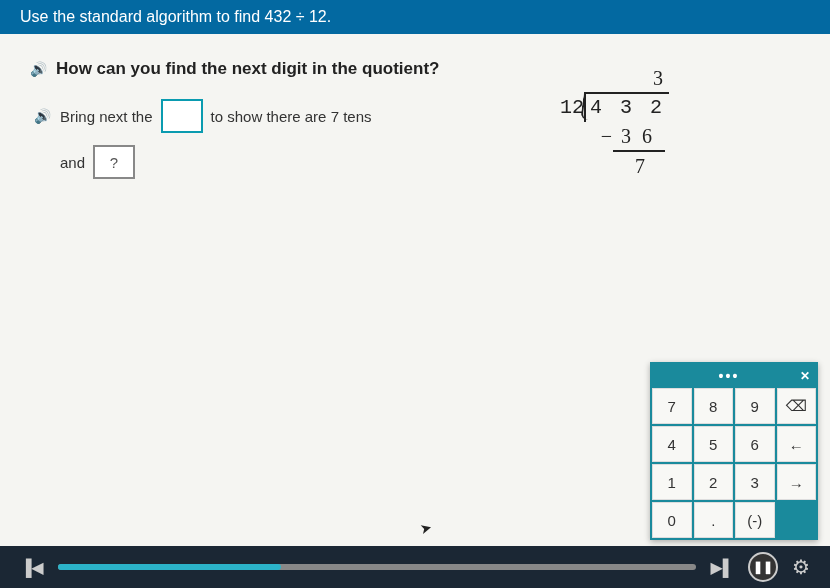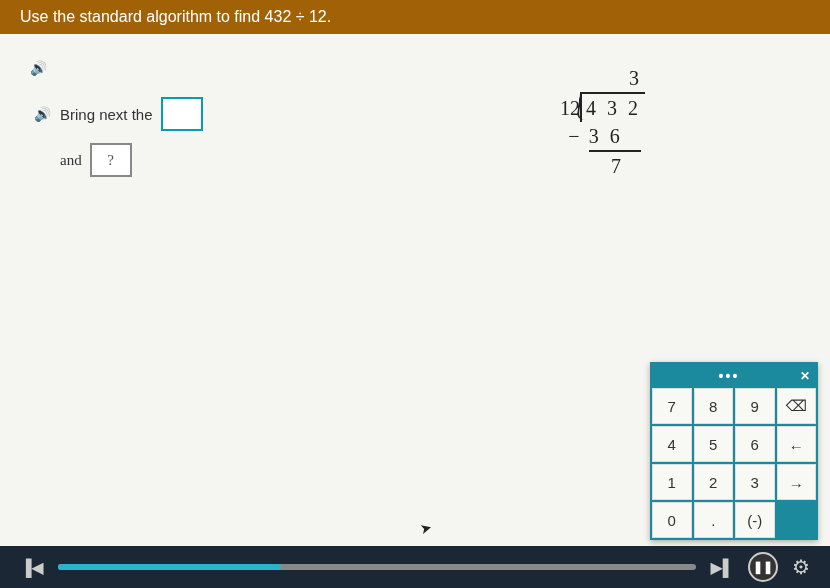--- a/index.html
+++ b/index.html
@@ -5,21 +5,21 @@
     * { margin: 0; padding: 0; box-sizing: border-box; }
     body {
       font-family: Arial, sans-serif;
       width: 830px;
       height: 588px;
       background: #f5f5f2;
       position: relative;
       overflow: hidden;
     }
     .header {
-      background: #a16207;
+      background: #0369a1;
       color: white;
       padding: 8px 20px;
       font-size: 16px;
     }
     .content {
       padding: 25px 30px;
       position: relative;
     }
     .question-row { display: flex; align-items: center; gap: 8px; margin-bottom: 20px; }
     .sound-icon {
@@ -41,42 +41,42 @@
     .division-work {
       position: absolute;
       left: 560px;
       top: 30px;
       font-family: 'Times New Roman', serif;
       font-size: 20px;
       color: #222;
       line-height: 1.4;
     }
     .div-quotient { text-align: right; padding-right: 2px; }
-    .div-line { position: relative; }
+    .div-line { position: relative; font-family: Liberation Mono, monospace; }
     .div-divisor { display: inline-block; }
     .div-dividend {
       display: inline-block;
       border-top: 2px solid #222;
       border-left: 2px solid #222;
       border-top-left-radius: 0;
       padding: 0 4px 0 4px;
       position: relative;
       letter-spacing: 3px;
     }
     .div-dividend::before {
       content: '';
       position: absolute;
       left: -2px; top: -2px;
       width: 6px; height: 28px;
       border-left: 2px solid #222;
       border-radius: 0 0 0 8px;
       transform: skewX(-8deg);
       transform-origin: top;
     }
-    .div-sub { text-align: center; letter-spacing: 3px; padding-right: 14px; }
+    .div-sub { text-align: right; letter-spacing: 3px; padding-right: 14px; }
     .div-minus { display:inline-block; margin-right: 6px; }
     .div-underline { border-top: 2px solid #222; width: 52px; margin-left: auto; margin-right: 4px; }
     .div-result { text-align: right; padding-right: 24px; }
 
     .keypad {
       position: absolute;
       right: 12px;
       bottom: 48px;
       width: 168px;
       background: #1a8a9c;
@@ -156,29 +156,31 @@
 <body>
 
 <div class="header">
   <span>Use the standard algorithm to find 432 ÷ 12.</span>
 </div>
 
 <div class="content">
 
   <div class="question-row">
     <span class="sound-icon">🔊</span>
+    <span class="question-text">How can you find the next digit in the quotient?</span>
   </div>
 
   <div style="margin-left: 4px;">
     <div class="fill-row">
       <span class="sound-icon">🔊</span>
       <span>Bring next the</span>
       <input class="input-box" value="" style="">
-    </div>
-    <div class="fill-row" style="margin-left: 26px; font-family: Liberation Serif, serif;">
+      <span>to show there are 7 tens</span>
+    </div>
+    <div class="fill-row" style="margin-left: 26px;">
       <span>and</span>
       <div class="input-box filled" style="display:flex;align-items:center;justify-content:center;">
         <span>?</span>
       </div>
     </div>
   </div>
 
   <div class="division-work">
     <div class="div-quotient" style="padding-right:6px;">3</div>
     <div class="div-line">

